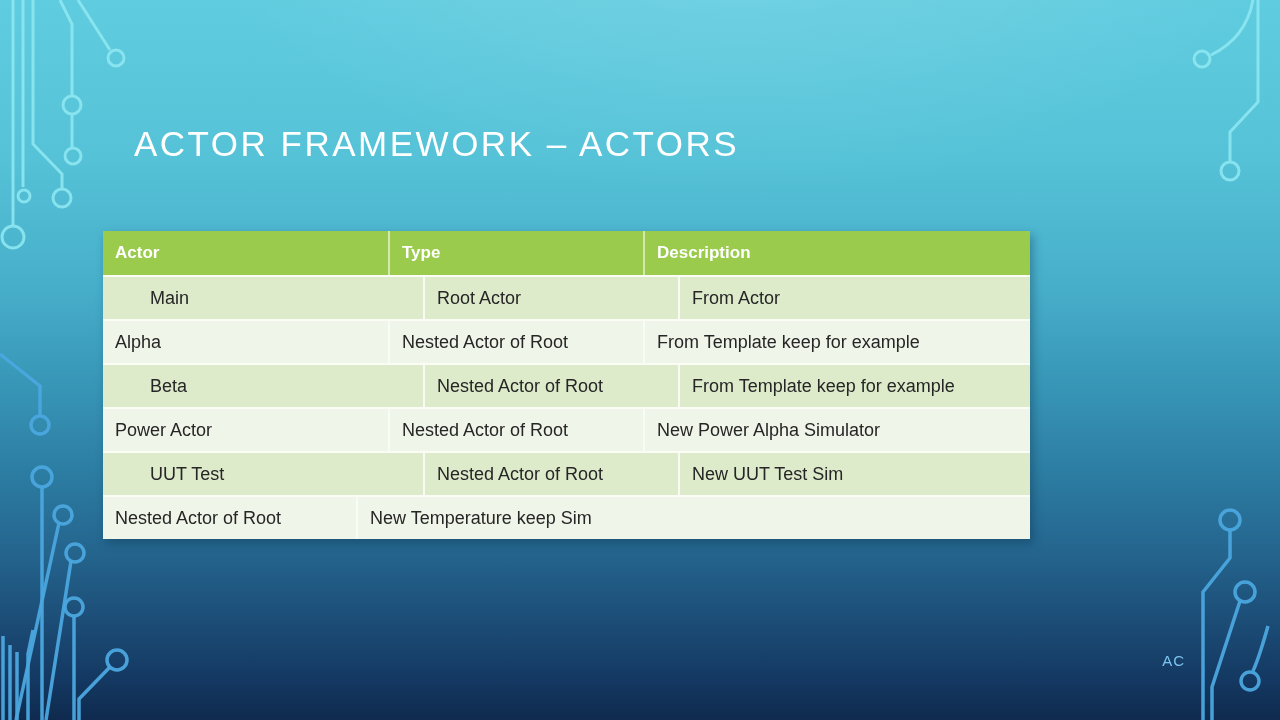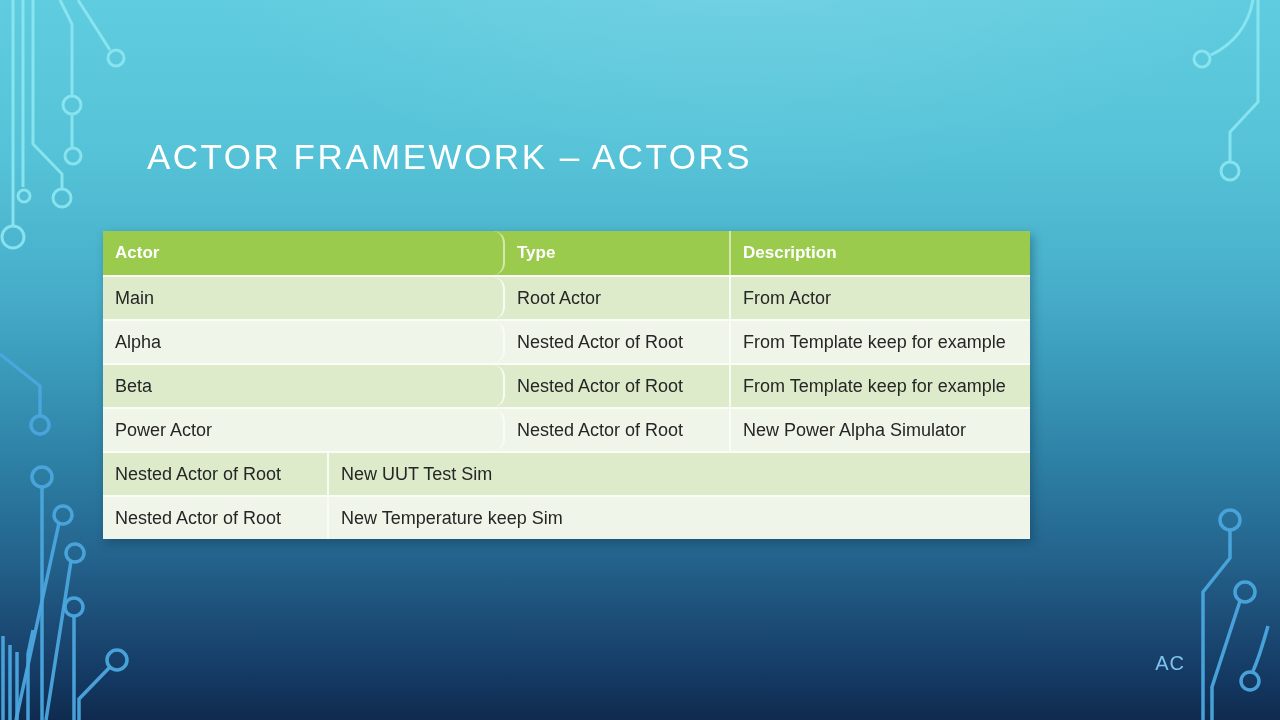--- a/index.html
+++ b/index.html
@@ -25,50 +25,50 @@
 
   svg.decor { position: absolute; left: 0; top: 0; }
   .trace-light path, .trace-light circle {
     fill: none; stroke: var(--circuit-light, #8DE7F1); stroke-width: 3; opacity: 0.9;
   }
   .trace-mid path, .trace-mid circle {
     fill: none; stroke: var(--circuit-mid, #4BA7DE); stroke-width: 3.5; opacity: 0.95;
   }
 
   .title {
-    position: absolute; left: 130px; top: 120px; margin: 17px;
+    position: absolute; left: 130px; top: 120px; margin: 4px;
     font-size: 35px; font-weight: 400; letter-spacing: 2.5px;
     color: var(--title-color, #FFFFFF);
     white-space: nowrap;
   }
 
   .table {
     position: absolute; left: 103px; top: 231px; width: 927px;
     box-shadow: 3px 4px 9px rgba(8, 40, 62, 0.35);
   }
   .trow { display: flex; height: 44px; }
   .trow.body-row { border-top: 2px solid #FAFCF5; box-sizing: border-box; }
   .tcell {
     display: flex; align-items: center;
     padding-left: 12px; box-sizing: border-box;
     font-size: 18px; color: #262626;
     white-space: nowrap; overflow: hidden;
   }
-  .c0 { width: 402px; border-right: 2px solid rgba(250,253,246,0.9); border-radius: 12px; }
-  .c1 { width: 226px; border-right: 2px solid rgba(250,253,246,0.9); }
+  .c0 { width: 287px; border-right: 2px solid rgba(250,253,246,0.9); }
+  .c1 { width: 255px; border-right: 2px solid rgba(250,253,246,0.9); }
   .c2 { flex: 1; }
   .thead { background: var(--header-bg, #9BCB4D); }
   .thead .tcell { color: #FFFFFF; font-weight: bold; font-size: 17px; }
   .thead .c0, .thead .c1 { border-right: 2px solid rgba(240,248,228,0.65); }
-  .trow.odd  { background: var(--row-odd, #DDEBCB); }
+  .trow.odd  { background: var(--row-odd, #DDEBCB); padding-left: 35px; }
   .trow.even { background: var(--row-even, #F0F5E9); }
 
   .footer {
     position: absolute; right: 95px; top: 652px;
-    font-size: 20px; letter-spacing: 1px;
+    font-size: 15px; letter-spacing: 1px;
     color: var(--footer-color, #7EC3EF);
   }
 </style>
 </head>
 <body>
 
 <div class="slide">
 
   <svg class="decor" width="1280" height="720" viewBox="0 0 1280 720">
     <g class="trace-light">
@@ -138,20 +138,21 @@
           <div class="tcell c0">Beta</div>
           <div class="tcell c1">Nested Actor of Root</div>
           <div class="tcell c2">From Template keep for example</div>
         </div>
         <div class="trow body-row even">
           <div class="tcell c0">Power Actor</div>
           <div class="tcell c1">Nested Actor of Root</div>
           <div class="tcell c2">New Power Alpha Simulator</div>
         </div>
         <div class="trow body-row odd">
+          <div class="tcell c0">UUT Test</div>
           <div class="tcell c1">Nested Actor of Root</div>
           <div class="tcell c2">New UUT Test Sim</div>
         </div>
         <div class="trow body-row even">
           <div class="tcell c1">Nested Actor of Root</div>
           <div class="tcell c2">New Temperature keep Sim</div>
         </div>
       </div>
   </div>
 

